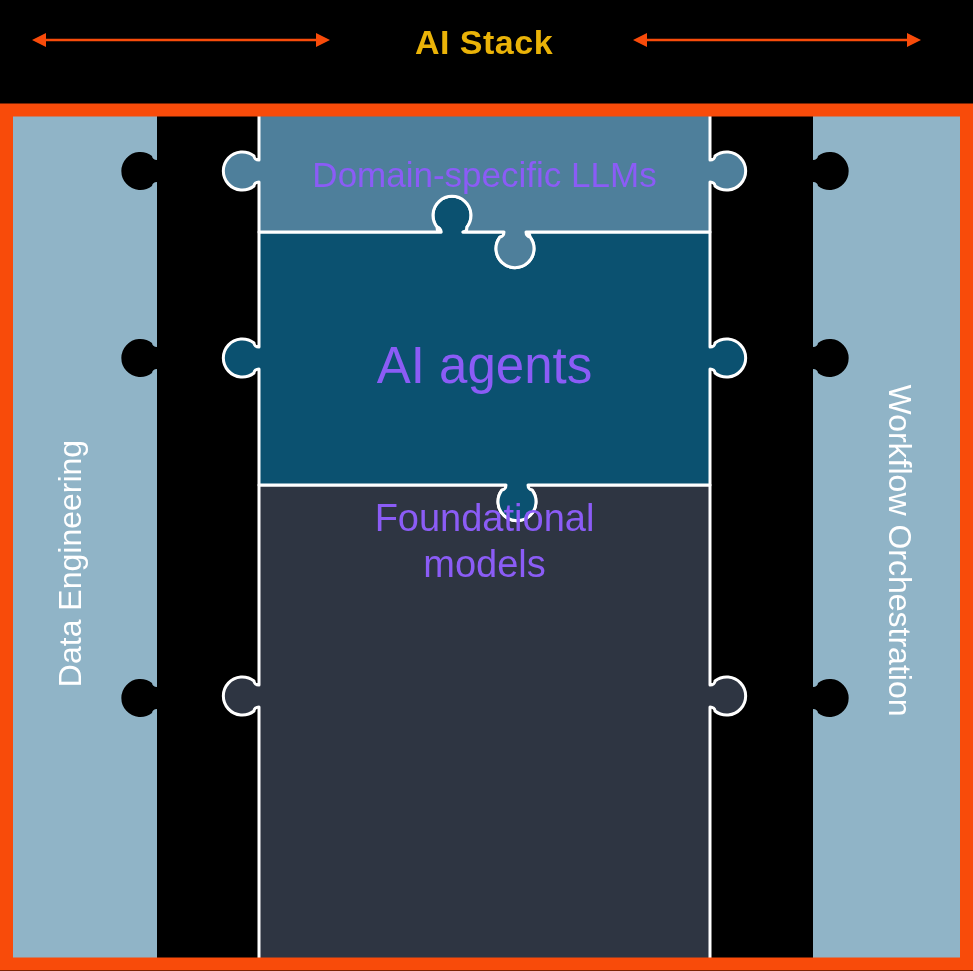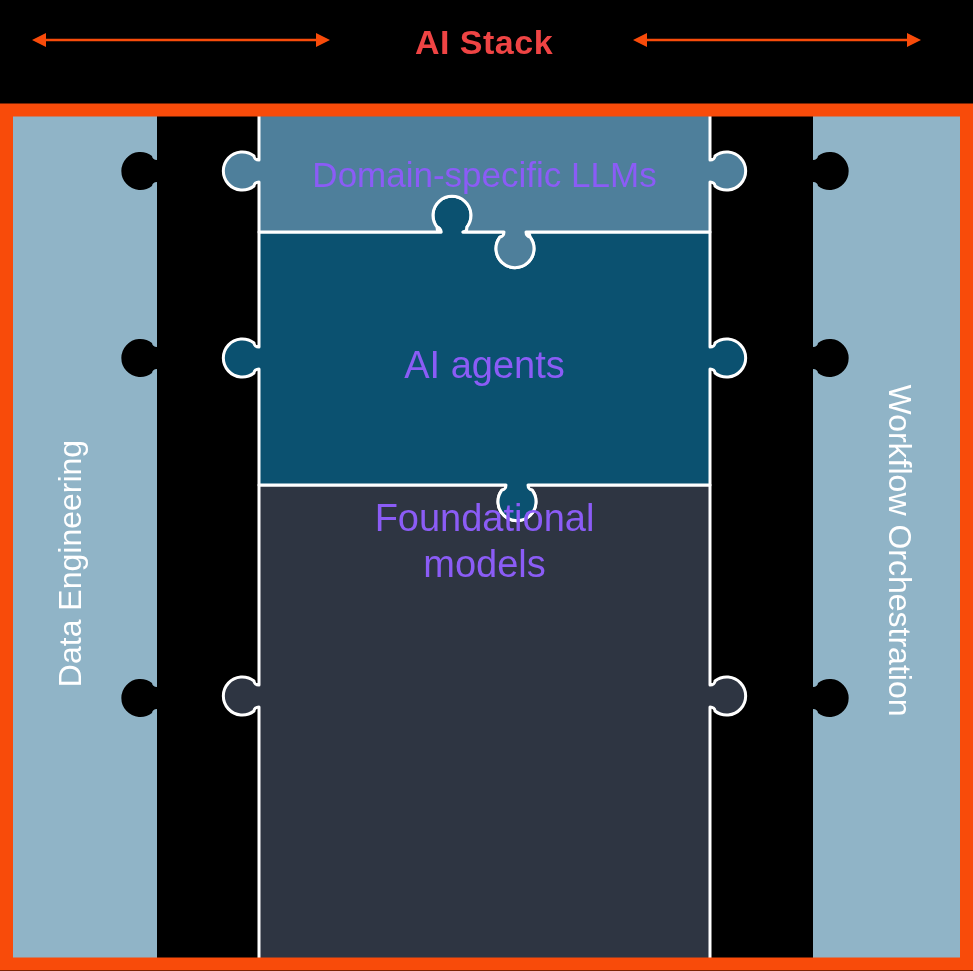--- a/index.html
+++ b/index.html
@@ -8,29 +8,29 @@
     width:973px;height:971px;
     background:#000;
     overflow:hidden;
     font-family:"Liberation Sans", sans-serif;
   }
   .stage svg{position:absolute;left:0;top:0;}
   .overlay{position:absolute;z-index:5;}
   .title{
     left:309px;top:20px;width:350px;height:44px;
     display:flex;align-items:center;justify-content:center;
-    color:#ef4444;font-size:34px;font-weight:bold;letter-spacing:0.5px;
+    color:#eab308;font-size:34px;font-weight:bold;letter-spacing:0.5px;
   }
   .piece-label{
     left:259px;width:451px;
     display:flex;align-items:center;justify-content:center;
     color:#8b5cf6;text-align:center;
   }
   .lbl-top{top:117px;height:115px;font-size:35px;}
-  .lbl-mid{top:232px;height:253px;font-size:38px;padding-top:14px;box-sizing:border-box;}
+  .lbl-mid{top:232px;height:253px;font-size:51px;padding-top:14px;box-sizing:border-box;}
   .lbl-bot{
     top:495px;height:473px;font-size:38px;line-height:46px;
     align-items:flex-start;box-sizing:border-box;
     white-space:pre-line;
   }
   .bar-label{
     top:117px;width:144px;height:841px;
     display:flex;align-items:center;justify-content:center;
     color:#fff;font-size:32px;
   }

